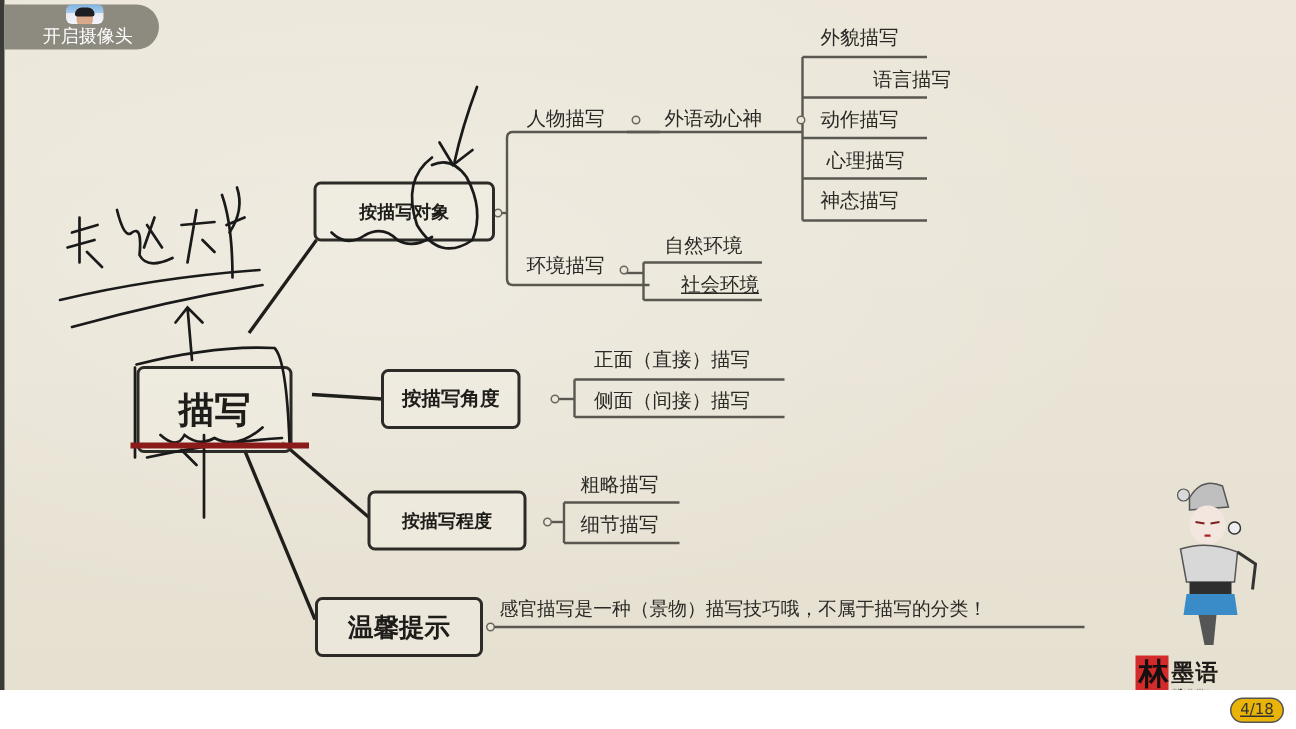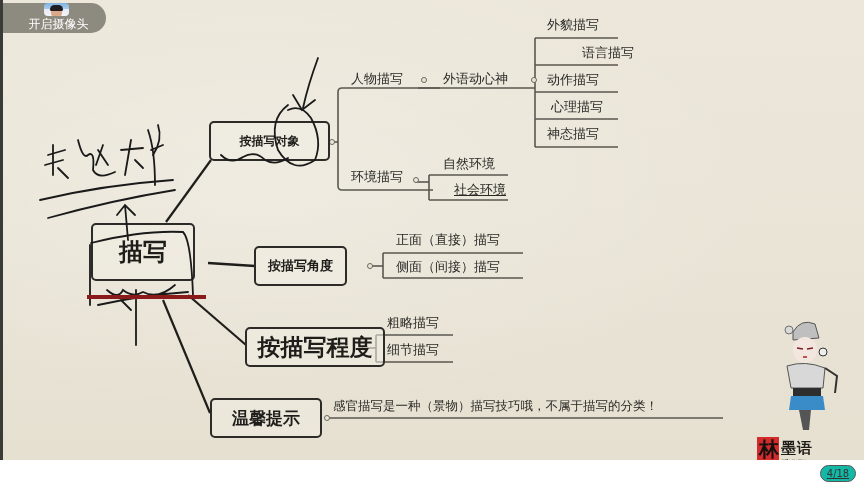--- a/index.html
+++ b/index.html
@@ -37,21 +37,21 @@
     background:rgba(240,236,226,0.55);
     font-weight:bold; color:#1e1d1a; display:flex; align-items:center; justify-content:center;
     box-sizing:border-box; white-space:nowrap;
   }
   .leaf { position:absolute; font-size:13px; color:#2a2926; white-space:nowrap; }
   .conn { position:absolute; width:6px; height:6px; border:1.5px solid #6a675f; border-radius:50%; box-sizing:border-box; background:#ece7da; }
   svg.overlay { position:absolute; left:0; top:0; pointer-events:none; }
   #page-indicator {
     position:absolute; left:820px; top:465px; width:34px; height:15px;
     border:1px solid #555; border-radius:9px; font-size:10px; color:#333;
-    display:flex; align-items:center; justify-content:center; background:#14b8a6;text-decoration:underline;
+    display:flex; align-items:center; justify-content:center; background:#eab308;text-decoration:underline;
   }
   #logo { position:absolute; left:752px; top:437px; width:70px; height:30px; }
   #logo .seal { position:absolute; left:2px; top:0; width:22px; height:24px; background:#d32b2b; }
   #logo .seal span { position:absolute; left:2px; top:-1px; font-size:20px; font-weight:bold; color:#141010; }
   #logo .brand { position:absolute; left:26px; top:2px; font-size:15px; font-family:"DejaVu Serif", serif; font-weight:bold; color:#1e1b18; letter-spacing:1px; }
   #logo .small { position:absolute; left:26px; top:21px; font-size:4px; color:#666; }
   #mascot { position:absolute; left:770px; top:318px; width:70px; height:120px; }
 </style>
 </head>
 <body>
@@ -84,21 +84,21 @@
   </svg>
 
   <div class="conn" style="left:326px;top:139px"></div>
   <div class="conn" style="left:418px;top:77px"></div>
   <div class="conn" style="left:528px;top:77px"></div>
   <div class="conn" style="left:410px;top:177px"></div>
   <div class="conn" style="left:364px;top:263px"></div>
   <div class="conn" style="left:359px;top:345px"></div>
   <div class="conn" style="left:321px;top:415px"></div>
 
-  <div class="node" style="left:88px;top:223px;width:104px;height:58px;font-size:24px;border-width:2.5px;">
+  <div class="node" style="left:88px;top:244px;width:104px;height:58px;font-size:24px;border-width:2.5px;">
     <span>描写</span>
   </div>
 
   <div class="node" style="left:206px;top:121px;width:121px;height:40px;font-size:12px;">
     <span>按描写对象</span>
   </div>
   <div class="leaf" style="left:348px;top:70px;font-size:13px;">人物描写</div>
   <div class="leaf" style="left:440px;top:70px;">外语动心神</div>
   <div class="leaf" style="left:544px;top:16px;">外貌描写</div>
   <div class="leaf" style="left:544px;top:44px;margin-left:35px;">语言描写</div>
@@ -108,21 +108,21 @@
   <div class="leaf" style="left:348px;top:168px;">环境描写</div>
   <div class="leaf" style="left:440px;top:155px;">自然环境</div>
   <div class="leaf" style="left:451px;top:181px;text-decoration:underline;">社会环境</div>
 
   <div class="node" style="left:251px;top:246px;width:93px;height:40px;font-size:13px;">
     <span>按描写角度</span>
   </div>
   <div class="leaf" style="left:393px;top:231px;">正面（直接）描写</div>
   <div class="leaf" style="left:393px;top:258px;">侧面（间接）描写</div>
 
-  <div class="node" style="left:242px;top:327px;width:140px;height:40px;font-size:23px;text-align:center;">
+  <div class="node" style="left:242px;top:327px;width:106px;height:40px;font-size:12px;text-align:center;">
     <span>按描写程度</span>
   </div>
   <div class="leaf" style="left:384px;top:314px;">粗略描写</div>
   <div class="leaf" style="left:384px;top:341px;">细节描写</div>
 
   <div class="node" style="left:207px;top:398px;width:112px;height:40px;font-size:17px;">
     <span>温馨提示</span>
   </div>
   <div class="leaf" style="left:330px;top:398px;font-size:12.5px;">感官描写是一种（景物）描写技巧哦，不属于描写的分类！</div>
 

